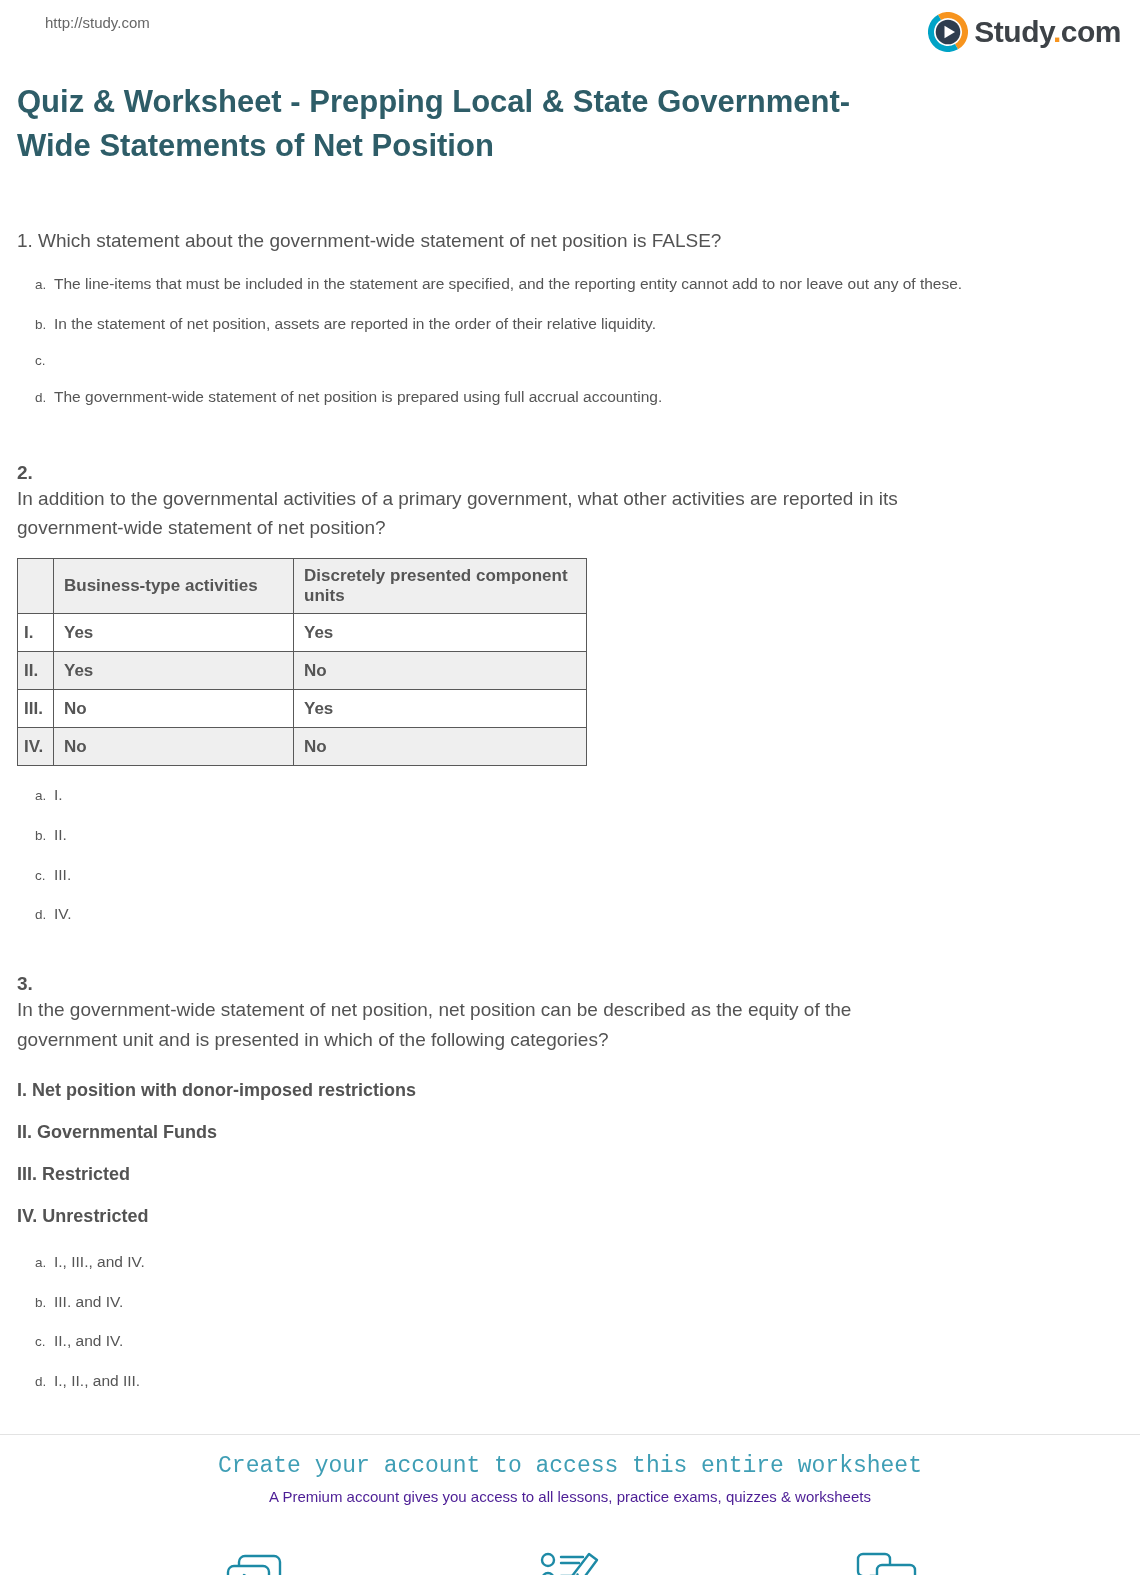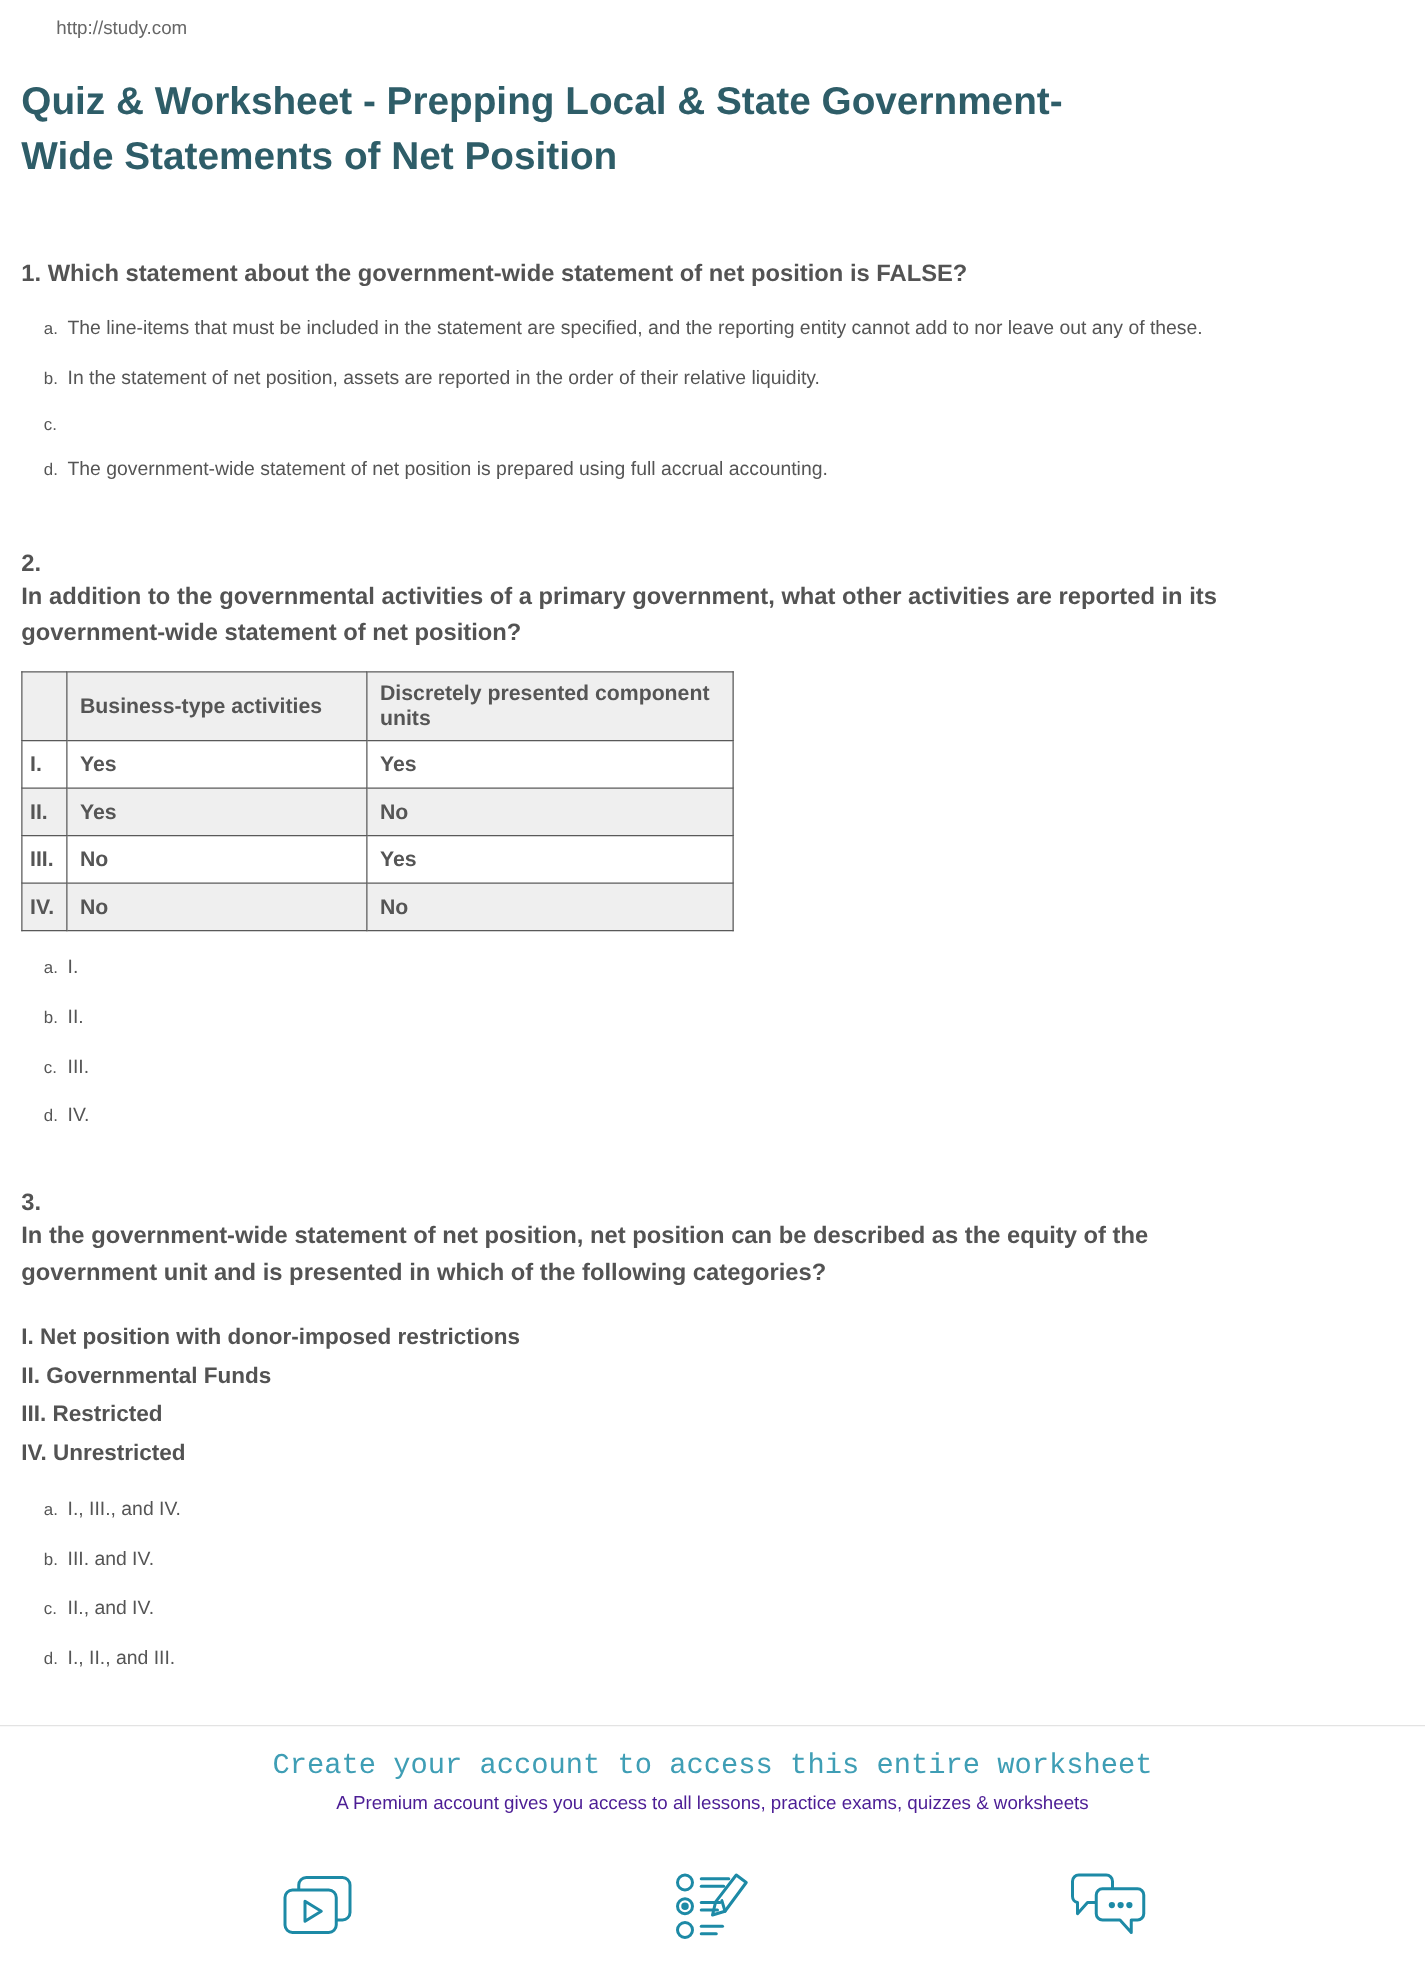--- a/index.html
+++ b/index.html
@@ -20,61 +20,74 @@
 
   
   .page-title {
     margin-top:28px;
     font-size:31px; line-height:1.42; font-weight:700;
     color:#2e5d68; white-space:pre-line;
   }
 
   
   .question { margin-top:58px; }
-  .q-heading { font-size:19px; font-weight:700; color:#535353; line-height:1.55; white-space:pre-line; }
+  .q-heading { font-size:19px; font-weight:400; color:#535353; line-height:1.55; white-space:pre-line; }
   .q-number { font-size:19px; font-weight:700; color:#535353; }
 
   .options { margin-top:16px; }
   .opt { display:flex; align-items:baseline; margin-top:18px; }
   .opt-letter { flex:0 0 37px; padding-left:18px; font-size:13.5px; color:#555; }
   .opt-text { font-size:15.5px; color:#555; line-height:1.4; }
 
   
   table.answer-table { border-collapse:collapse; margin-top:16px; width:570px; }
   table.answer-table th, table.answer-table td {
     border:1px solid #595959; text-align:left; vertical-align:middle;
     font-size:17px; font-weight:700; color:#555; padding:7px 10px; height:38px;
   }
   table.answer-table thead th { background:#efefef; }
   table.answer-table td.row-label { width:36px; padding:7px 6px; }
   table.answer-table .col-a { width:240px; }
   table.answer-table tbody tr:nth-child(even) td { background:#efefef; }
 
   
   .roman-list { margin-top:26px; }
-  .roman-item { font-size:18px; font-weight:700; color:#535353; margin-top:10px; }
+  .roman-item { font-size:18px; font-weight:700; color:#535353; margin-top:21px; }
   .roman-item:first-child { margin-top:0; }
 
   
   .cta { margin-top:42px; border-top:1px solid #e3e3e3; padding-top:18px; text-align:center; }
   .cta-heading { font-size:23px; font-weight:400; color:#3f9eb5; cursor:pointer;font-family:Liberation Mono, monospace; }
   .cta-sub { margin-top:9px; font-size:15px; color:#4c1d95; }
   .features { margin-top:42px; display:flex; justify-content:center; gap:78px; }
   .feature { width:238px; text-align:center; }
   .feature-icon { height:62px; display:flex; align-items:flex-end; justify-content:center; }
 
   svg { display:block; }
 </style>
 </head>
 <body>
 
 <div class="container">
 
   <div class="topbar">
     <div class="page-url">http://study.com</div>
+    <div class="logo">
+      <span>
+        <svg width="40" height="40" viewBox="0 0 40 40">
+          <g transform="rotate(-30 20 20)">
+            <path d="M20 3 A17 17 0 0 1 20 37" stroke="#f7941e" stroke-width="6" fill="none"></path>
+            <path d="M20 37 A17 17 0 0 1 20 3" stroke="#00a3c6" stroke-width="6" fill="none"></path>
+          </g>
+          <circle cx="20" cy="20" r="12.3" fill="#2e3d4f"></circle>
+          <polygon points="16.5,13.8 16.5,26.2 27,20" fill="#ffffff"></polygon>
+        </svg>
+      </span>
+      <span class="logo-text"><span>Study</span><span class="dot">.</span><span>com</span></span>
+    </div>
   </div>
 
   <h1 class="page-title">Quiz &amp; Worksheet - Prepping Local &amp; State Government-
 Wide Statements of Net Position</h1>
 
   <div class="question">
     <div class="q-heading">1. Which statement about the government-wide statement of net position is FALSE?</div>
     <div class="options">
       <div class="opt">
         <span class="opt-letter">a.</span>

